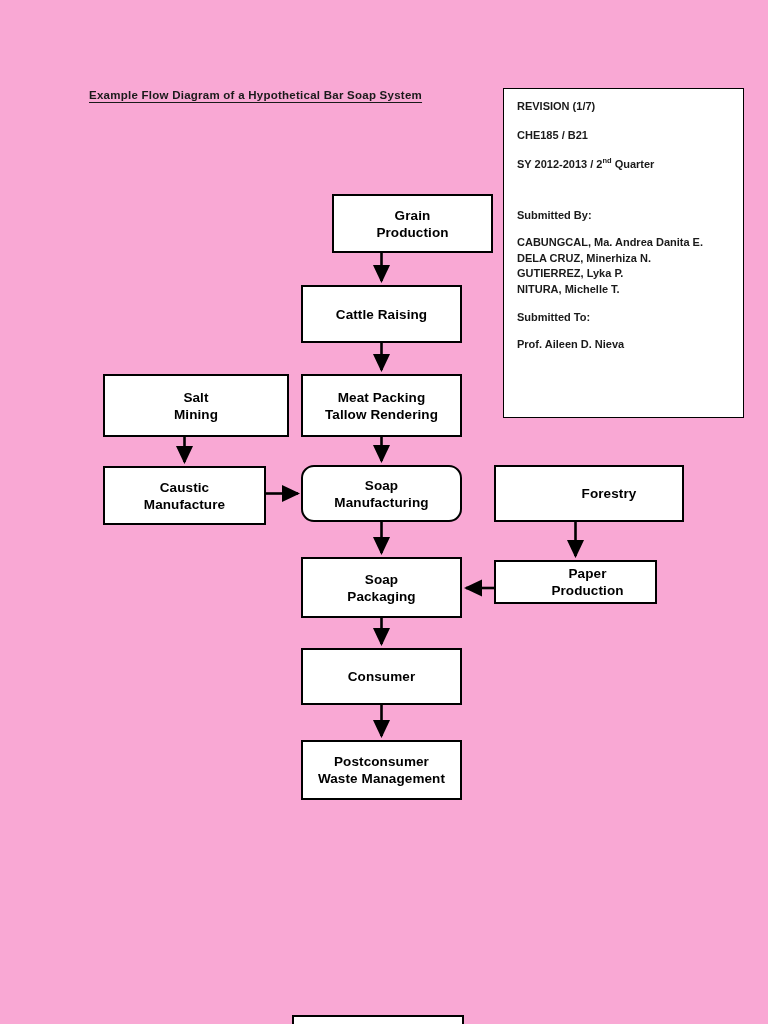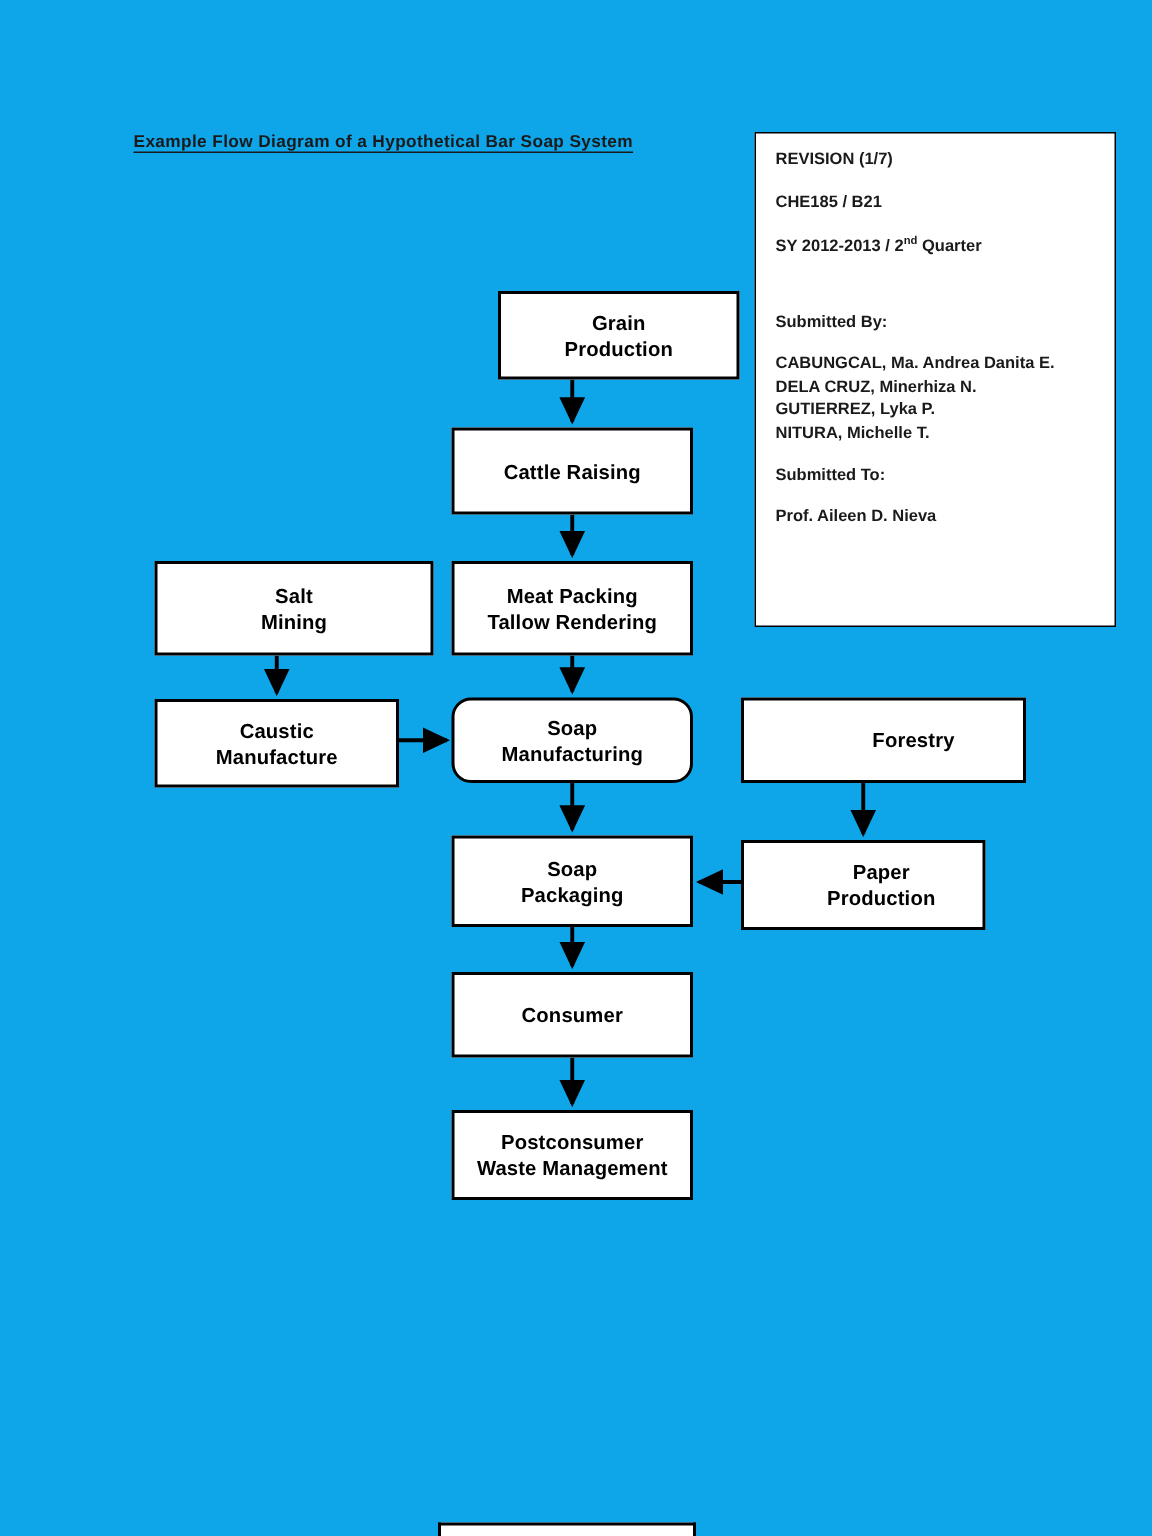--- a/index.html
+++ b/index.html
@@ -14,21 +14,21 @@
     overflow: hidden;
     font-family: "Liberation Sans", sans-serif;
     color: #000000;
   }
 
   #page {
     position: absolute;
     left: 0; top: 0;
     width: 768px;
     height: 1024px;
-    background: #0ea5e9;
+    background: #f9a8d4;
   }
 
   
   .doc-title {
     position: absolute;
     left: 89px;
     top: 89px;
     font-size: 11.5px;
     font-weight: bold;
     letter-spacing: 0.25px;
@@ -232,21 +232,21 @@
 
     <div class="node" style="left:494px; top:465px; width:190px; height:57px;padding-left:40px;">
       <span class="node-label">Forestry</span>
     </div>
 
     <div class="node" style="left:301px; top:557px; width:161px; height:61px;">
       <span class="node-label">Soap
 Packaging</span>
     </div>
 
-    <div class="node" style="left:494px; top:560px; width:163px; height:60px;padding-left:24px;">
+    <div class="node" style="left:494px; top:560px; width:163px; height:44px;padding-left:24px;">
       <span class="node-label">Paper
 Production</span>
     </div>
 
     <div class="node" style="left:301px; top:648px; width:161px; height:57px;">
       <span class="node-label">Consumer</span>
     </div>
 
     <div class="node" style="left:301px; top:740px; width:161px; height:60px;">
       <span class="node-label">Postconsumer

